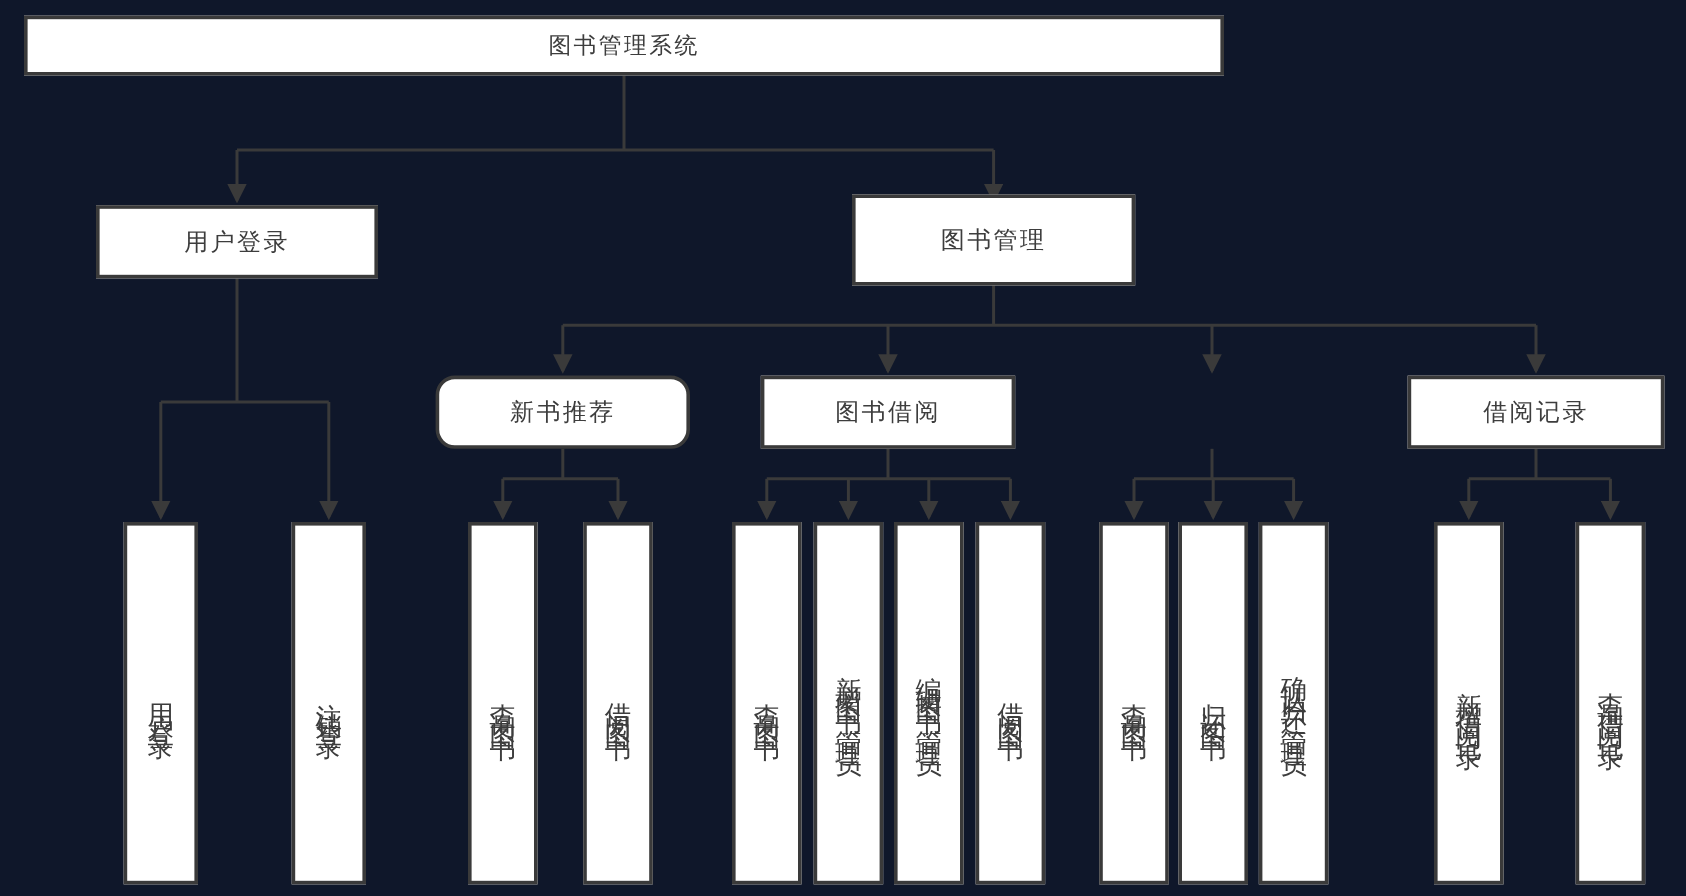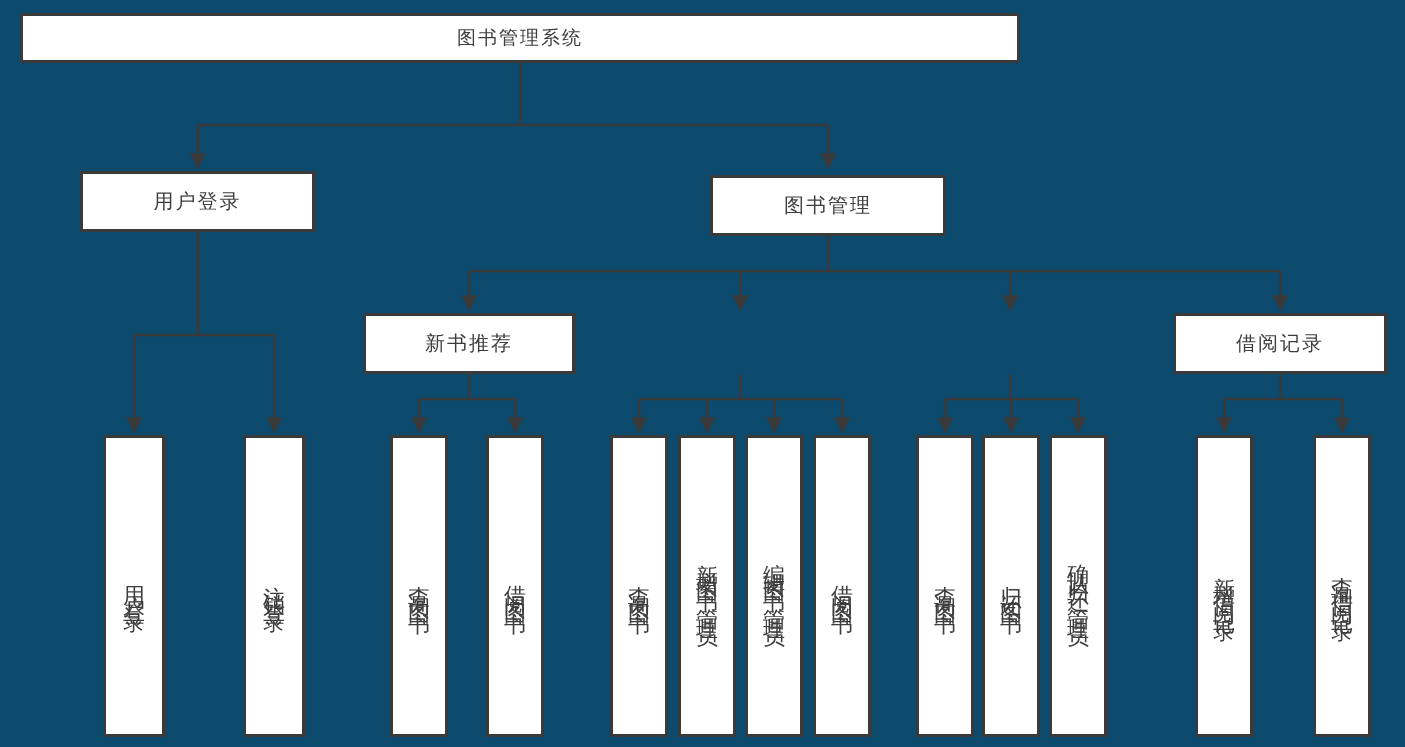--- a/index.html
+++ b/index.html
@@ -1,20 +1,20 @@
 <!DOCTYPE html>
 <html><head>
 <meta charset="utf-8">
 <style>
   html, body { margin: 0; padding: 0; background: #ffffff; }
   .stage {
     position: relative;
     width: 1405px;
     height: 747px;
-    background: #0c4a6e;
+    background: #0f172a;
     overflow: hidden;
     font-family: "Liberation Sans", "DejaVu Sans", sans-serif;
     color: #3d3d3d;
   }
   .connector-layer {
     position: absolute;
     left: 0; top: 0;
     width: 1405px; height: 747px;
     pointer-events: none;
   }
@@ -127,23 +127,24 @@
         <path d="M1224 399 H1342"></path>
         <path d="M1224 399 V431" marker-end="url(#arrow)"></path>
         <path d="M1342 399 V431" marker-end="url(#arrow)"></path>
       </g>
     </g>
   </svg>
 
   <div class="node root" style="left:20px; top:13px; width:1000px; height:50px;">图书管理系统</div>
 
   <div class="node" style="left:80px; top:171px; width:235px; height:61px;">用户登录</div>
-  <div class="node" style="left:710px; top:175px; width:236px; height:61px;">图书管理</div>
+  <div class="node" style="left:710px; top:162px; width:236px; height:76px;">图书管理</div>
 
-  <div class="node" style="left:363px; top:313px; width:212px; height:61px;">新书推荐</div>
+  <div class="node" style="left:363px; top:313px; width:212px; height:61px;border-radius:16px;">新书推荐</div>
+  <div class="node" style="left:634px; top:313px; width:212px; height:61px;">图书借阅</div>
   <div class="node" style="left:1173px; top:313px; width:214px; height:61px;">借阅记录</div>
 
   <div class="leaf" style="left:103px; width:62px;">
     <span class="vtext">用户登录</span>
   </div>
   <div class="leaf" style="left:243px; width:62px;">
     <span class="vtext">注销登录</span>
   </div>
 
   <div class="leaf" style="left:390px; width:58px;">

